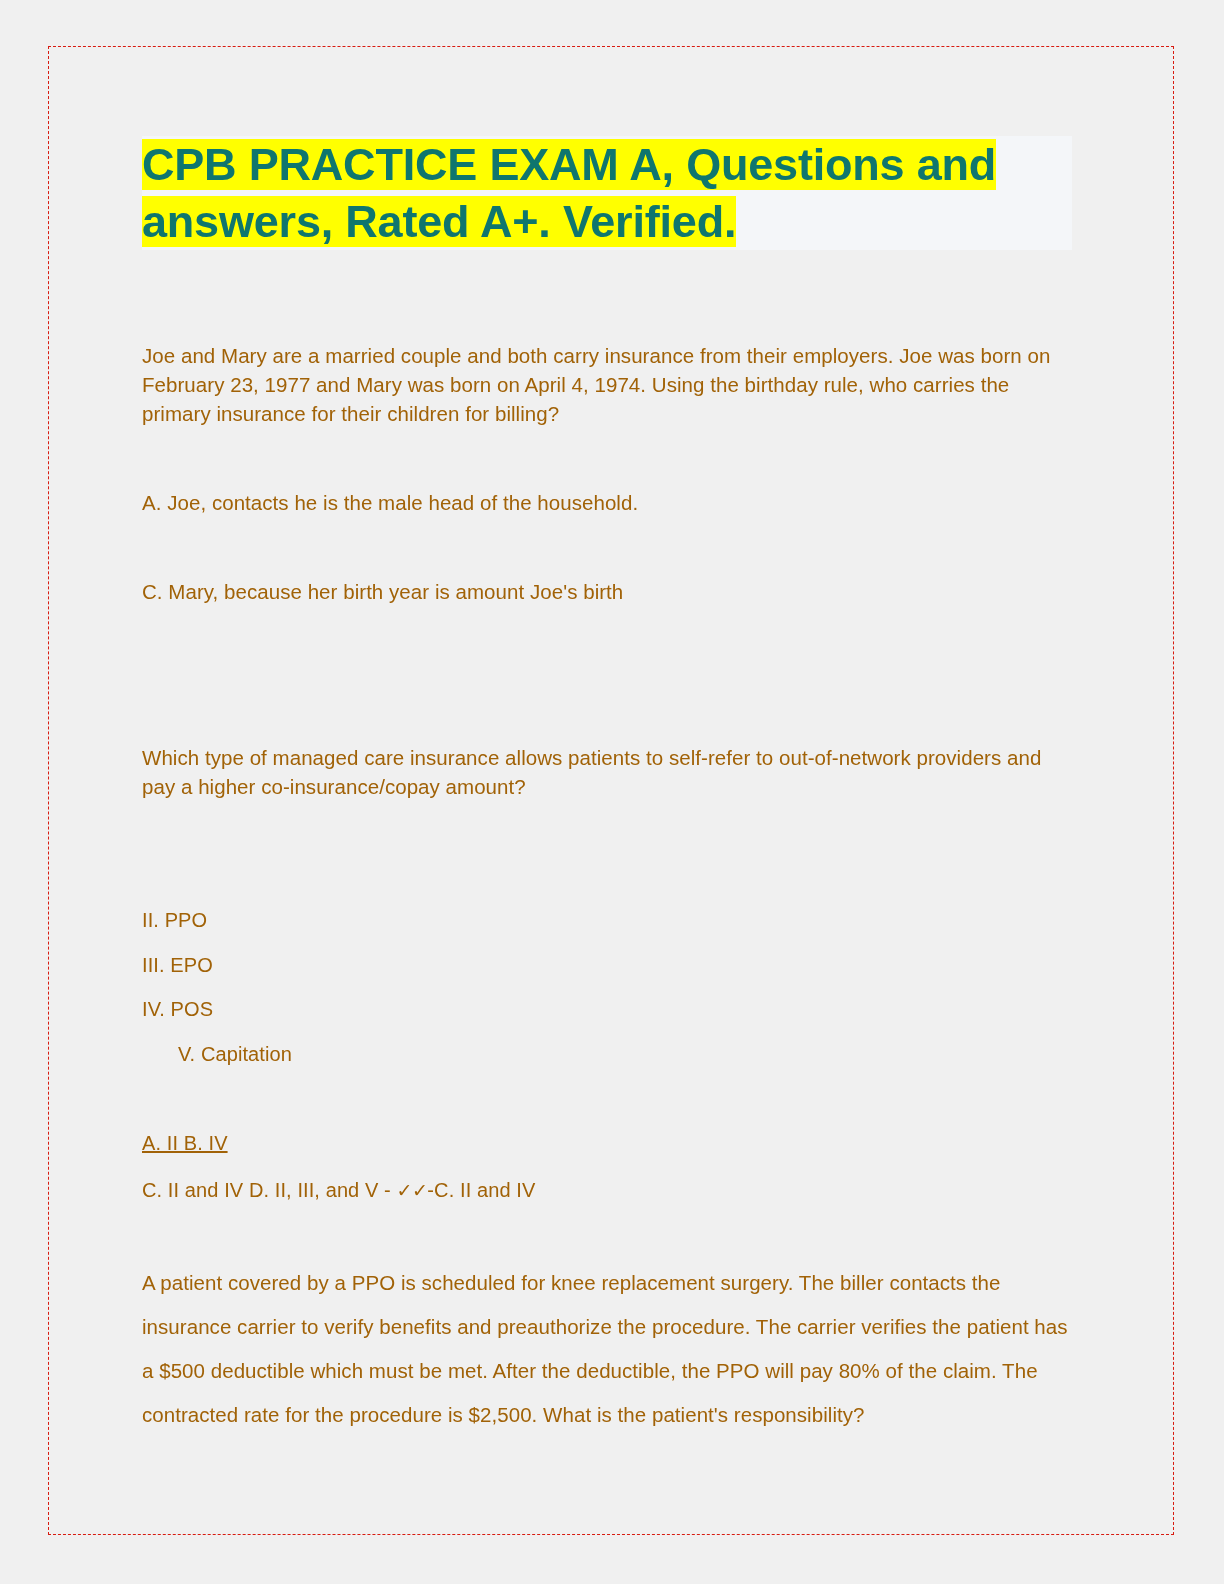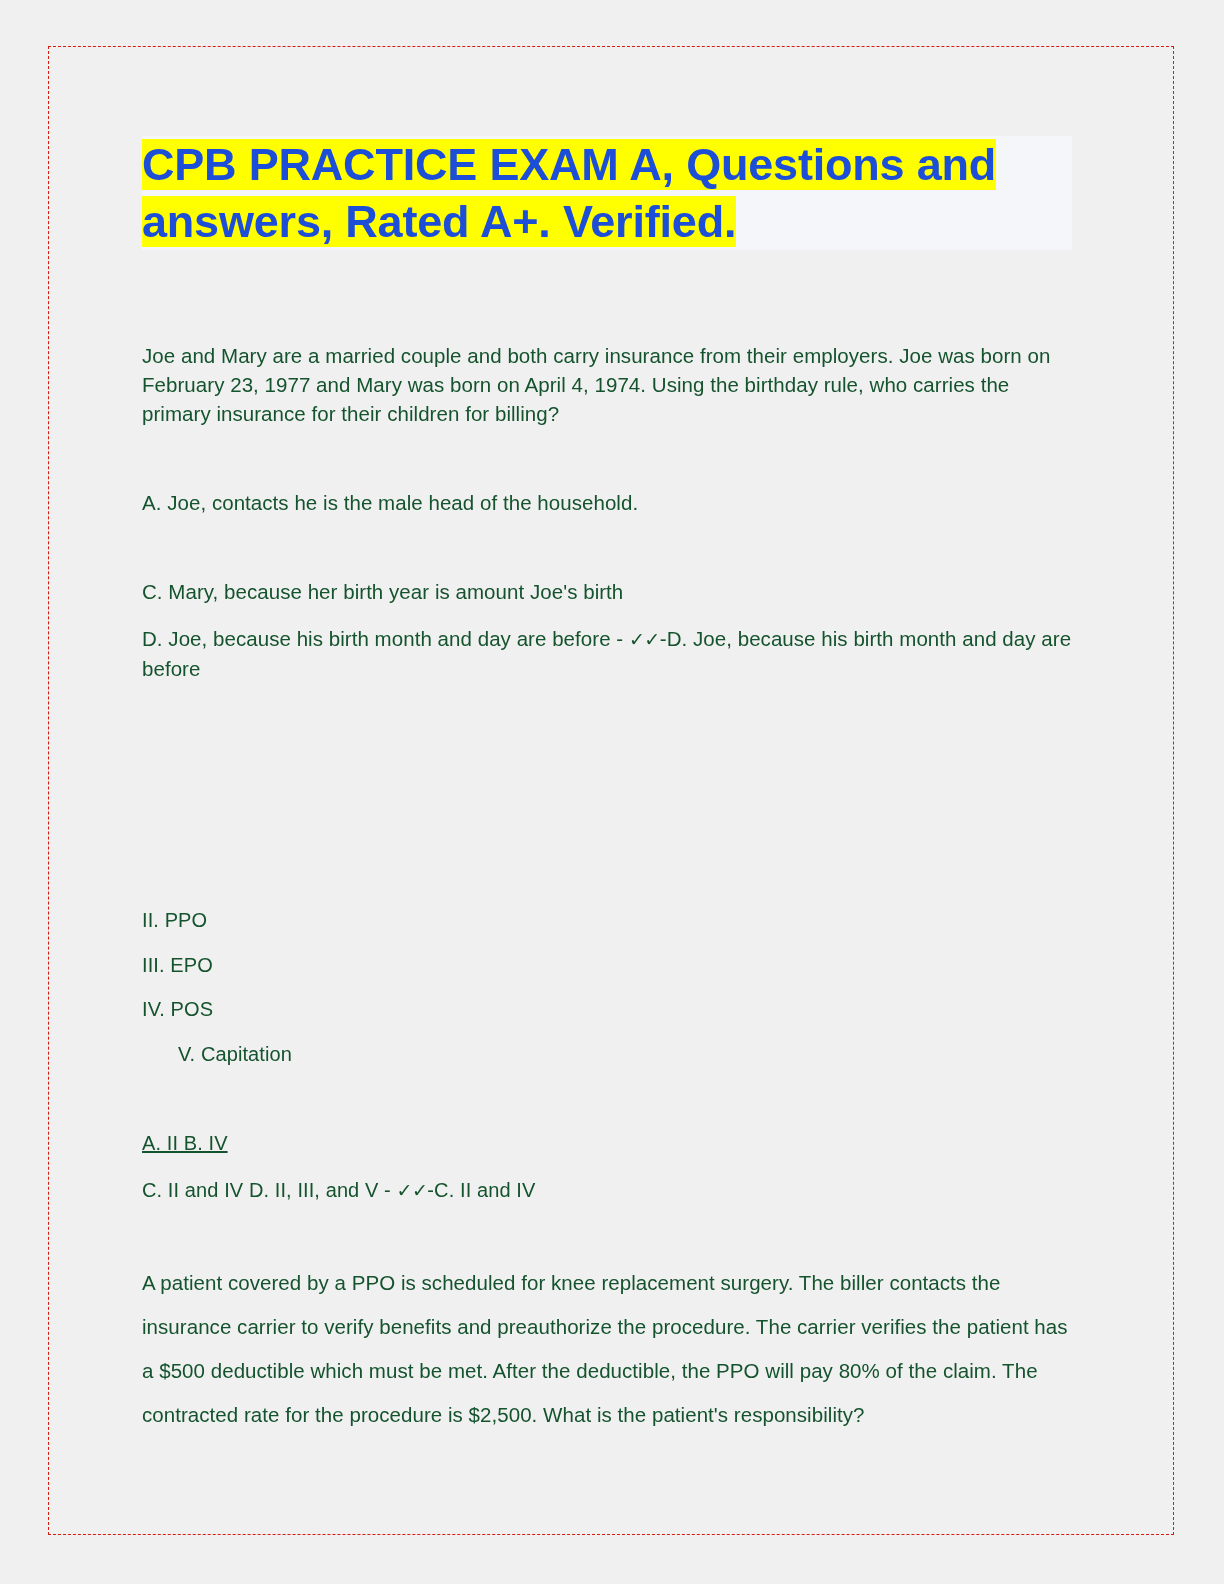--- a/index.html
+++ b/index.html
@@ -45,33 +45,33 @@
     background: #f4f6f9;
   }
   .doc-title {
     margin: 0;
     padding: 0;
     font-family: "Liberation Sans Narrow", "Liberation Sans", sans-serif;
     font-size: 45px;
     line-height: 57px;
     font-weight: bold;
     letter-spacing: -0.2px;
-    color: #1d4ed8;
+    color: #0f766e;
     width: 930px;
   }
   .doc-title .hl {
     background: #ffff00;
     box-decoration-break: clone;
     -webkit-box-decoration-break: clone;
   }
 
   
   .tx {
     position: absolute;
-    color: #14532d;
+    color: #a16207;
     font-family: "Liberation Sans Narrow", "Liberation Sans", sans-serif;
     font-size: 20.5px;
     line-height: 29px;
     letter-spacing: 0.05px;
   }
   .para {
     left: 142px;
     width: 930px;
   }
   .opt {
@@ -104,22 +104,22 @@
 
   <div class="title-block">
     <h1 class="doc-title"><span class="hl">CPB PRACTICE EXAM A, Questions and</span><br><span class="hl">answers, Rated A+. Verified.</span></h1>
   </div>
 
   <div class="tx para" style="top:341px;">Joe and Mary are a married couple and both carry insurance from their employers. Joe was born on February 23, 1977 and Mary was born on April 4, 1974. Using the birthday rule, who carries the primary insurance for their children for billing?</div>
 
   <div class="tx opt" style="top:488px;">A. Joe, contacts he is the male head of the household.</div>
   <div class="tx opt" style="top:577px;">C. Mary, because her birth year is amount Joe's birth</div>
 
-  <div class="tx opt" style="top:624px;"><span>D. Joe, because his birth month and day are before - </span><span class="chk">✓✓</span><span>-D. Joe, because his birth month and day are before</span></div>
 
+  <div class="tx para" style="top:743px;">Which type of managed care insurance allows patients to self-refer to out-of-network providers and pay a higher co-insurance/copay amount?</div>
 
   <div class="tx opt wide" style="top:906px;">II. PPO</div>
   <div class="tx opt wide" style="top:951px;">III. EPO</div>
   <div class="tx opt wide" style="top:995px;">IV. POS</div>
   <div class="tx opt wide" style="top:1040px;margin-left:36px;">V. Capitation</div>
 
   <div class="tx opt wide" style="top:1129px;text-decoration:underline;">A. II B. IV</div>
   <div class="tx opt wide" style="top:1176px;"><span>C. II and IV D. II, III, and V - </span><span class="chk">✓✓</span><span>-C. II and IV</span></div>
 
   <div class="tx para loose" style="top:1261px;">A patient covered by a PPO is scheduled for knee replacement surgery. The biller contacts the insurance carrier to verify benefits and preauthorize the procedure. The carrier verifies the patient has a $500 deductible which must be met. After the deductible, the PPO will pay 80% of the claim. The contracted rate for the procedure is $2,500. What is the patient's responsibility?</div>

